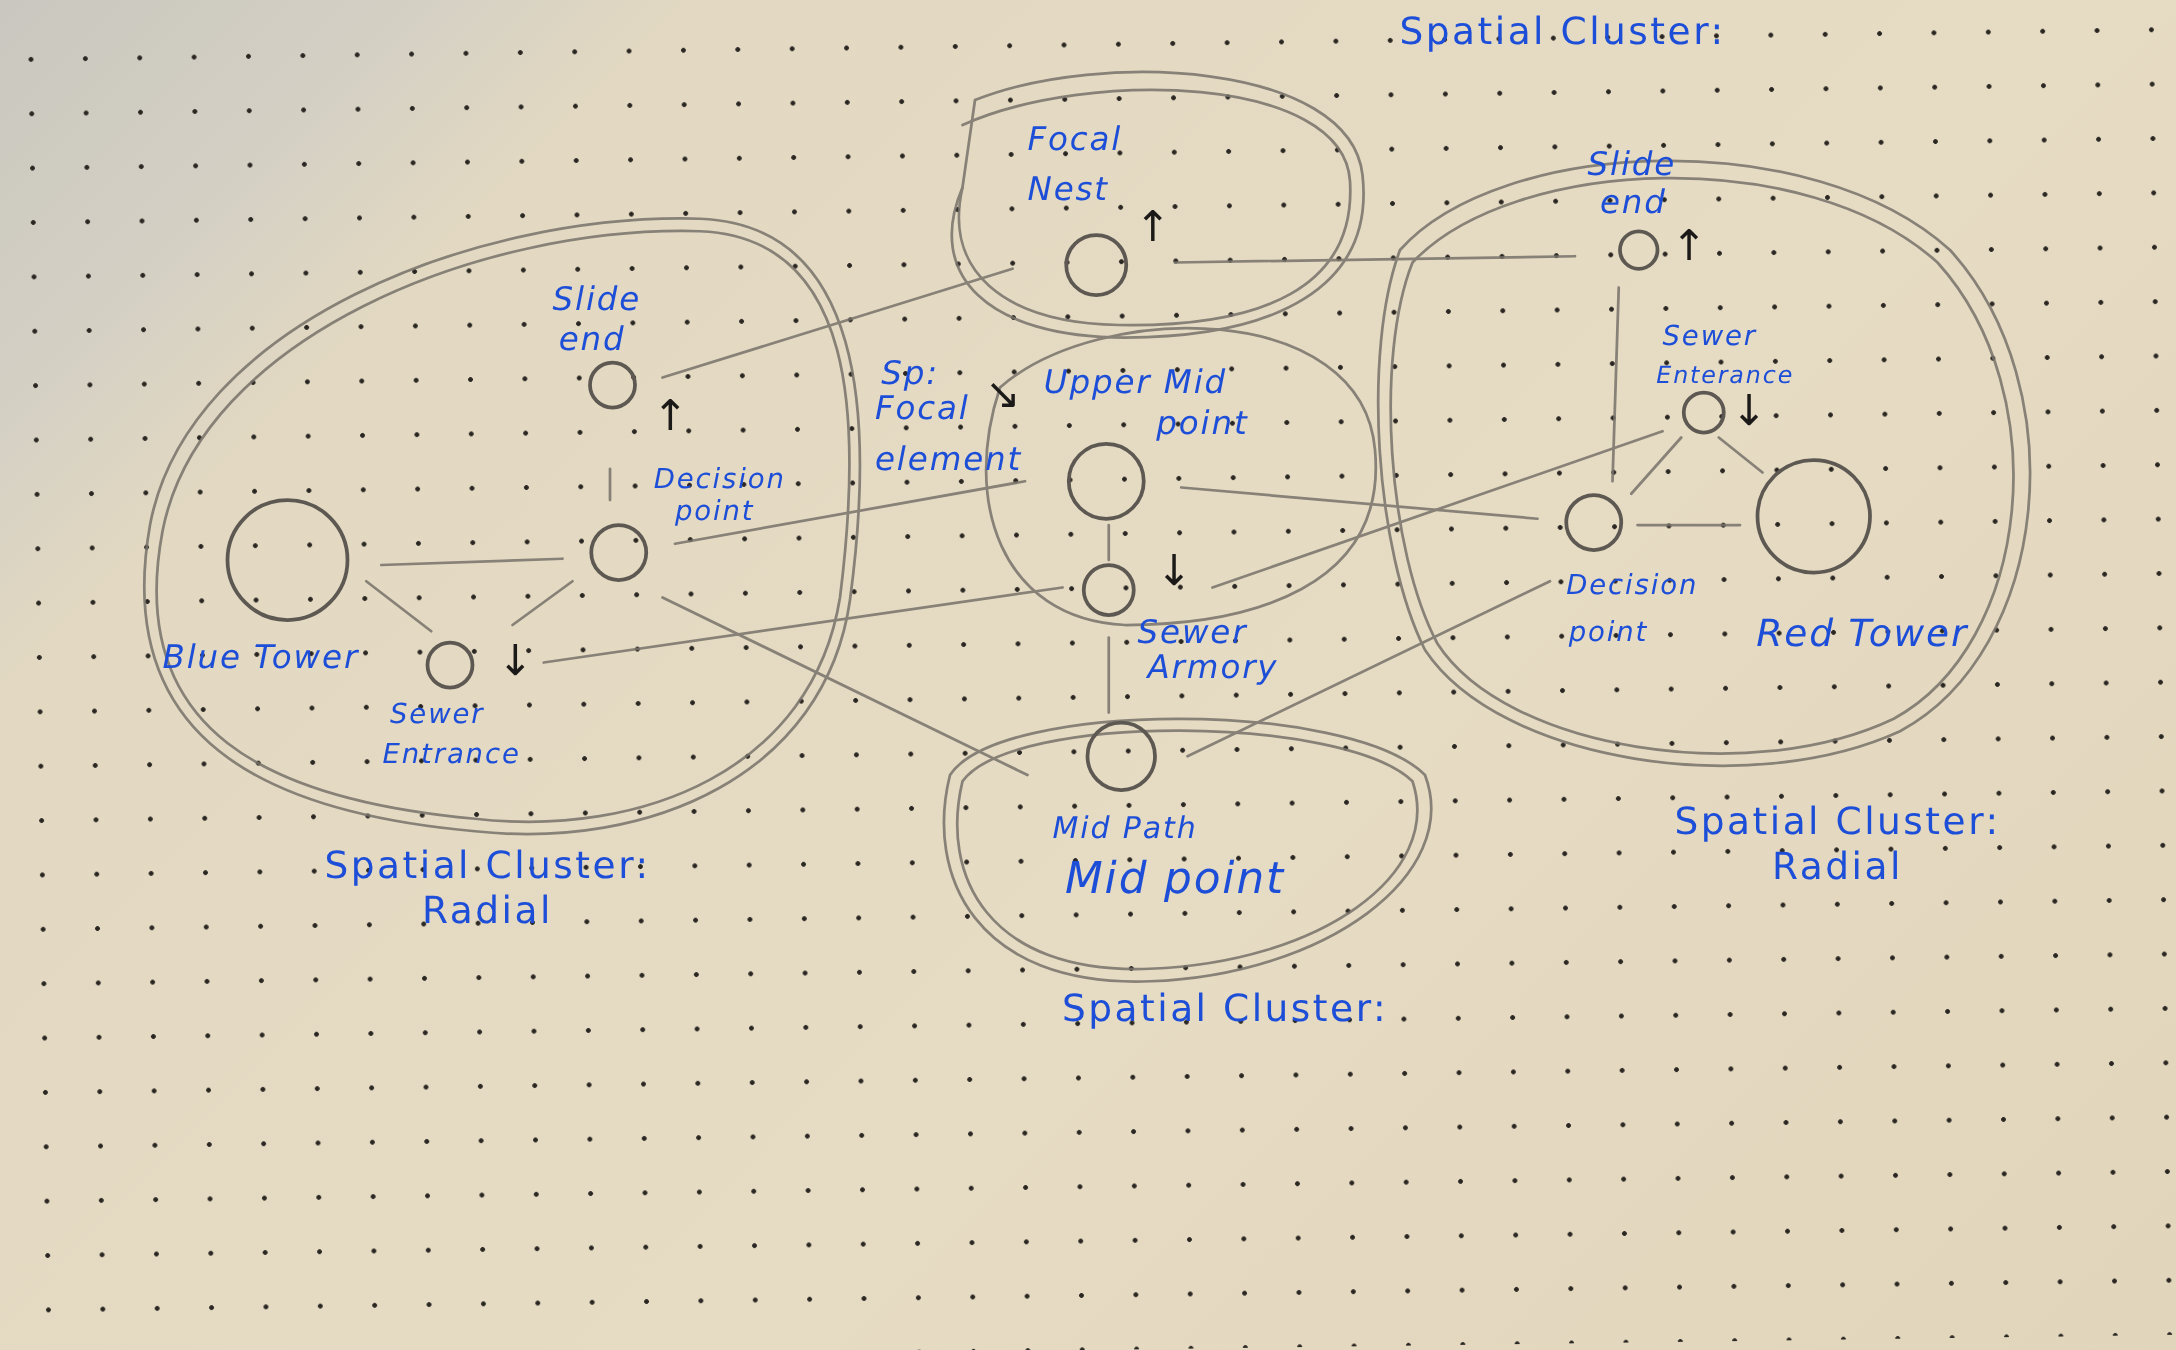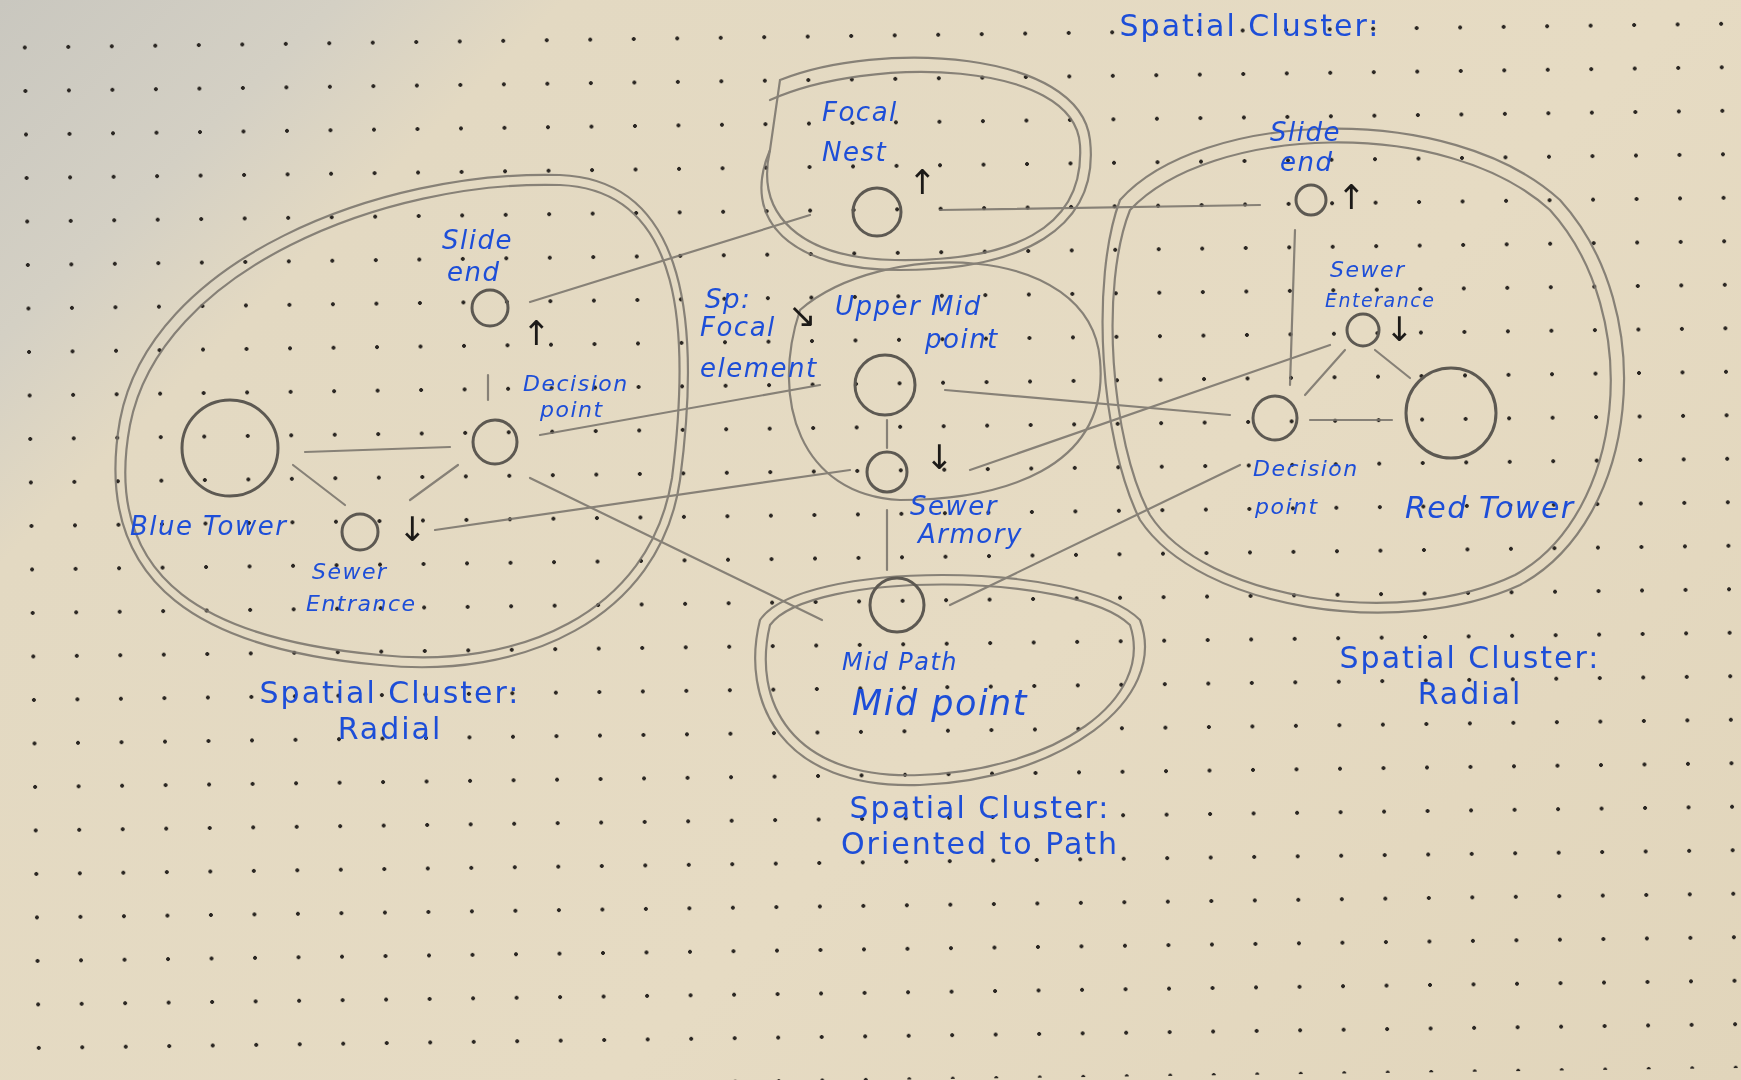--- a/index.html
+++ b/index.html
@@ -120,18 +120,17 @@
 
 <div class="lbl cluster" style="left:220px;top:675px;width:340px;">
   <div>Spatial Cluster:</div>
   <div>Radial</div>
 </div>
 <div class="lbl cluster" style="left:1100px;top:8px;width:300px;">
   <div>Spatial Cluster:</div>
 </div>
 <div class="lbl cluster" style="left:800px;top:790px;width:360px;">
   <div>Spatial Cluster:</div>
-  <div>Oriented to Path</div>
 </div>
 <div class="lbl cluster" style="left:1290px;top:640px;width:360px;">
   <div>Spatial Cluster:</div>
   <div>Radial</div>
 </div>
 
 </body></html>

